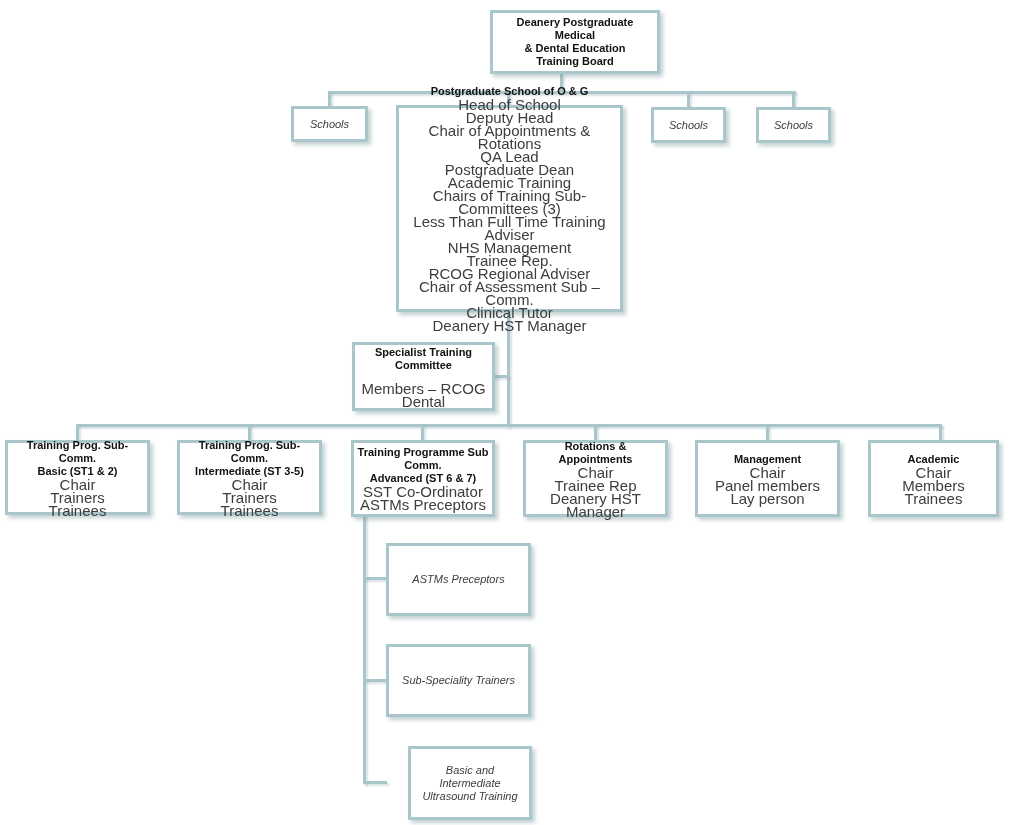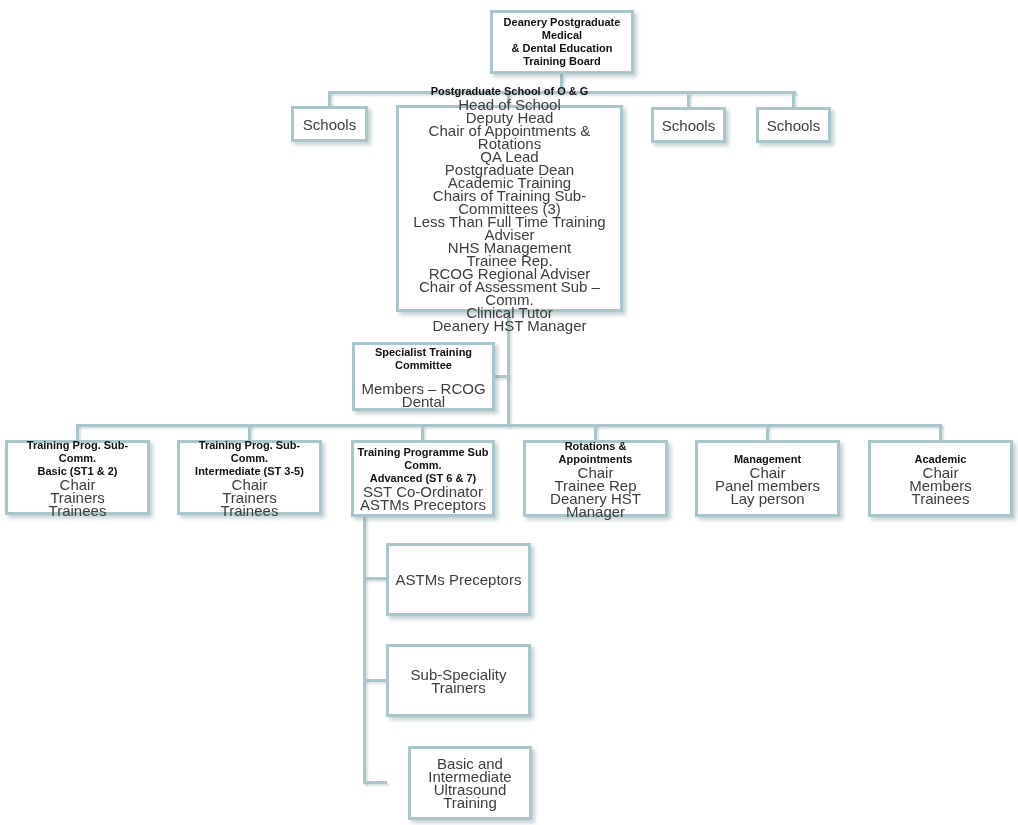--- a/index.html
+++ b/index.html
@@ -17,21 +17,21 @@
   .title{
     font-weight:bold;white-space:pre-line;color:var(--title-text,#111111);
     font-size:11px;line-height:13px;
   }
   .members{
     white-space:pre-line;color:var(--body-text,#3d3d3d);
     font-size:15px;line-height:13px;
   }
   .label{
     white-space:pre-line;color:var(--body-text,#3d3d3d);
-    font-size:15px;line-height:13px;
+    font-size:11px;line-height:13px;font-style:italic;
   }
   .stc .members{margin-top:10px;}
   .line{
     position:absolute;background:var(--line,#a9c6cb);
     box-shadow:2px 2px 2px rgba(150,170,175,.35);
   }
 </style>
 </head>
 <body>
 
@@ -53,21 +53,21 @@
   <div class="line" style="left:421px;top:424px;width:3px;height:17px"></div>
   <div class="line" style="left:594px;top:424px;width:3px;height:17px"></div>
   <div class="line" style="left:766px;top:424px;width:3px;height:17px"></div>
   <div class="line" style="left:939px;top:424px;width:3px;height:17px"></div>
 
   <div class="line" style="left:363px;top:514px;width:3px;height:270px"></div>
   <div class="line" style="left:363px;top:577px;width:24px;height:3px"></div>
   <div class="line" style="left:363px;top:679px;width:24px;height:3px"></div>
   <div class="line" style="left:363px;top:781px;width:24px;height:3px"></div>
 
-  <div class="box" style="left:490px;top:10px;width:144px;height:64px">
+  <div class="box" style="left:490px;top:10px;width:170px;height:64px">
     <div class="title">Deanery Postgraduate
 Medical
 &amp; Dental Education
 Training Board</div>
   </div>
 
   <div class="box" style="left:291px;top:106px;width:77px;height:36px">
     <div class="label">Schools</div>
   </div>
 
@@ -135,21 +135,21 @@
 Deanery HST Manager</div>
   </div>
 
   <div class="box" style="left:695px;top:440px;width:145px;height:77px">
     <div class="title">Management</div>
     <div class="members">Chair
 Panel members
 Lay person</div>
   </div>
 
-  <div class="box" style="left:868px;top:440px;width:145px;height:77px">
+  <div class="box" style="left:868px;top:440px;width:131px;height:77px">
     <div class="title">Academic</div>
     <div class="members">Chair
 Members
 Trainees</div>
   </div>
 
   <div class="box" style="left:386px;top:543px;width:145px;height:73px">
     <div class="label">ASTMs Preceptors</div>
   </div>
 

